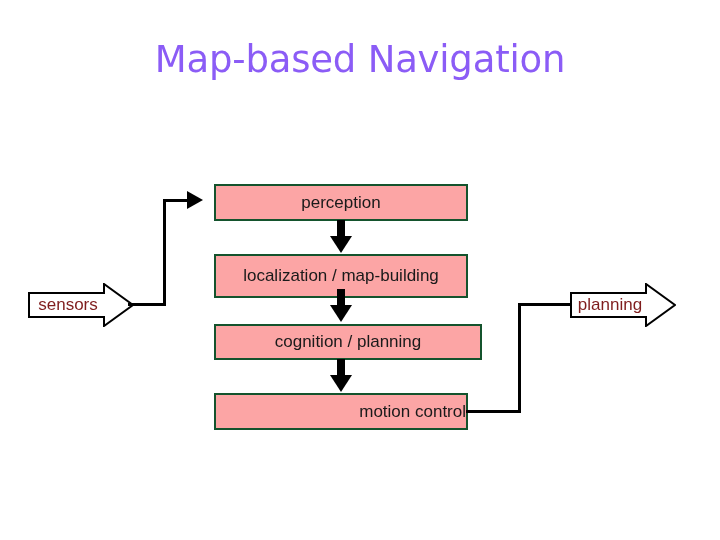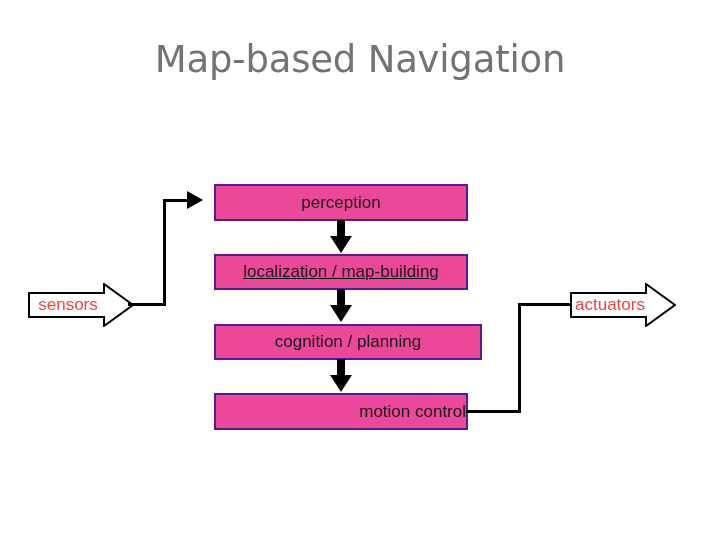--- a/index.html
+++ b/index.html
@@ -24,28 +24,28 @@
     position: absolute;
     left: 0;
     top: 38px;
     width: 720px;
     text-align: center;
     font-family: "DejaVu Sans", sans-serif;
     font-size: 37px;
     font-weight: 400;
     letter-spacing: -0.2px;
     line-height: 44px;
-    color: #737373;
+    color: #8b5cf6;
     white-space: nowrap;
   }
   .flow-box {
     position: absolute;
     box-sizing: border-box;
-    border: 2px solid #4c1d95;
-    background: #ec4899;
+    border: 2px solid #14532d;
+    background: #fca5a5;
     display: flex;
     align-items: center;
     justify-content: center;
   }
   .flow-box .box-label {
     font-family: "Liberation Sans", sans-serif;
     font-size: 17px;
     font-weight: 400;
     color: #1a1a1a;
     line-height: 20px;
@@ -80,21 +80,21 @@
     position: absolute;
     left: 4px;
     top: 0;
     width: 72px;
     height: 44px;
     display: flex;
     align-items: center;
     justify-content: center;
     font-family: "Liberation Sans", sans-serif;
     font-size: 17px;
-    color: #ef4444;
+    color: #7f1d1d;
     white-space: nowrap;
   }
 </style>
 </head>
 <body>
 
 <div id="slide">
 
   <div id="title">Map-based Navigation</div>
 
@@ -114,21 +114,21 @@
     <span class="box-label">perception</span>
   </div>
 
   <div class="v-arrow" style="left:328px; top:220px;">
     <svg width="26" height="34" viewBox="0 0 26 34" xmlns="http://www.w3.org/2000/svg">
       <rect x="9" y="0" width="8" height="18" fill="#000000"></rect>
       <polygon points="2,16 24,16 13,33" fill="#000000"></polygon>
     </svg>
   </div>
 
-  <div class="flow-box" style="left:214px; top:254px; width:254px; height:36px;text-decoration:underline;">
+  <div class="flow-box" style="left:214px; top:254px; width:254px; height:44px;">
     <span class="box-label">localization / map-building</span>
   </div>
 
   <div class="v-arrow" style="left:328px; top:289px;">
     <svg width="26" height="34" viewBox="0 0 26 34" xmlns="http://www.w3.org/2000/svg">
       <rect x="9" y="0" width="8" height="18" fill="#000000"></rect>
       <polygon points="2,16 24,16 13,33" fill="#000000"></polygon>
     </svg>
   </div>
 
@@ -148,16 +148,16 @@
   </div>
 
   <div class="conn-line" style="left:466px; top:410px; width:55px; height:3px;"></div>
   <div class="conn-line" style="left:518px; top:303px; width:3px; height:110px;"></div>
   <div class="conn-line" style="left:518px; top:303px; width:54px; height:3px;"></div>
 
   <div class="block-arrow" style="left:570px; top:283px;">
     <svg width="106" height="44" viewBox="0 0 106 44" xmlns="http://www.w3.org/2000/svg">
       <polygon points="1,10 76,10 76,1 105,22 76,43 76,34 1,34" fill="#ffffff" stroke="#000000" stroke-width="2" stroke-linejoin="miter"></polygon>
     </svg>
-    <span class="arrow-label">actuators</span>
+    <span class="arrow-label">planning</span>
   </div>
 
 </div>
 
 </body></html>

